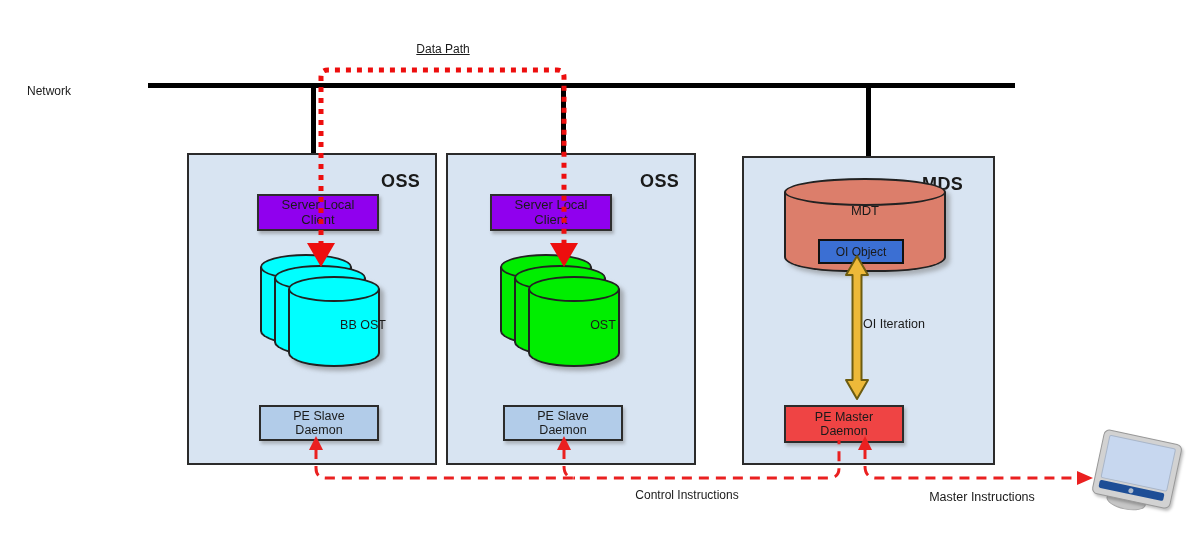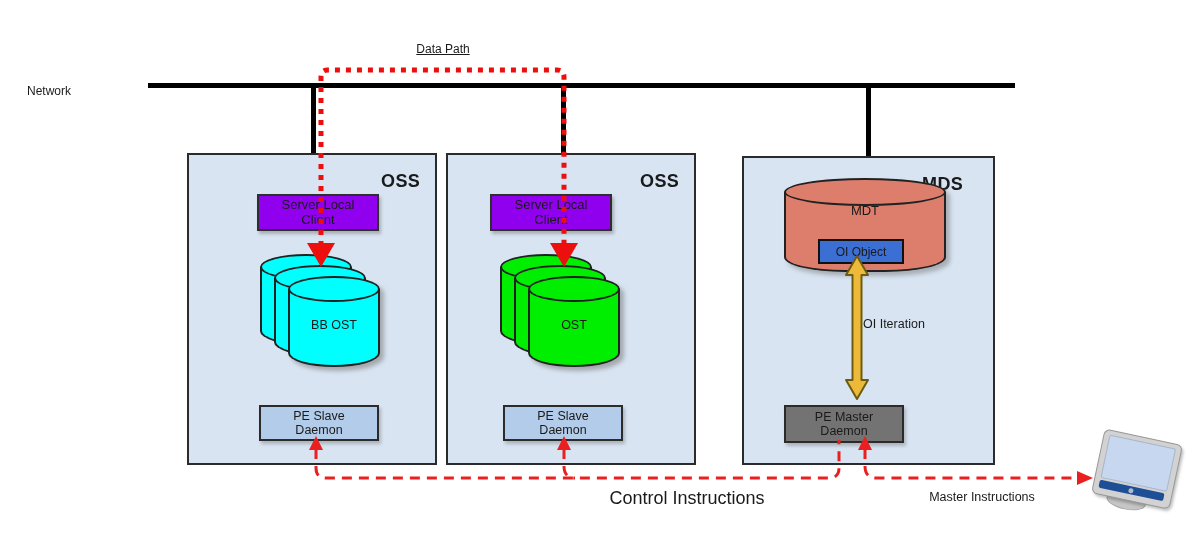--- a/index.html
+++ b/index.html
@@ -51,37 +51,37 @@
     border-radius:50%;background:var(--c);box-sizing:border-box;}
   .cyl .c-body{position:absolute;left:0;top:13px;width:100%;height:78px;background:var(--c);
     border:2px solid #222;border-top:none;border-radius:0 0 46px 46px/0 0 14px 14px;box-sizing:border-box;}
   .cyl.front{filter:drop-shadow(4px 4px 2px rgba(120,120,120,.55));}
   .oss1 .cyl.back{left:71px;top:99px;}
   .oss1 .cyl.mid{left:85px;top:110px;}
   .oss1 .cyl.front{left:99px;top:121px;}
   .oss2 .cyl.back{left:52px;top:99px;}
   .oss2 .cyl.mid{left:66px;top:110px;}
   .oss2 .cyl.front{left:80px;top:121px;}
-  .stack-label{position:absolute;width:92px;text-align:center;top:163px;font-size:12.5px;}
+  .stack-label{position:absolute;width:92px;text-align:center;top:163px;font-size:12.5px;padding-left:29px;}
   .oss1 .stack-label{left:99px;}
   .oss2 .stack-label{left:80px;}
 
   .mdt-cyl{position:absolute;left:40px;top:20px;width:123px;height:94px;filter:drop-shadow(4px 4px 2px rgba(120,120,120,.5));padding-left:39px;}
   .mdt-cyl .c-top{position:absolute;left:0;top:0;width:100%;height:28px;border:2px solid #222;
     border-radius:50%;background:var(--c);box-sizing:border-box;}
   .mdt-cyl .c-body{position:absolute;left:0;top:14px;width:100%;height:80px;background:var(--c);
     border:2px solid #222;border-top:none;border-radius:0 0 61px 61px/0 0 15px 15px;box-sizing:border-box;}
   .mdt-label{position:absolute;left:0;width:100%;text-align:center;top:25px;font-size:13px;}
   .oi-object{
     position:absolute;left:34px;top:61px;width:82px;height:21px;border:2px solid #111;
     display:flex;align-items:center;justify-content:center;font-size:12px;box-sizing:content-box;
   }
 
   .oi-iteration-label{left:863px;top:317px;font-size:12.5px;}
-  .control-label{left:600px;top:488px;width:174px;text-align:center;font-size:18px;}
+  .control-label{left:600px;top:488px;width:174px;text-align:center;font-size:12px;}
   .admin-label{left:895px;top:490px;width:174px;text-align:center;font-size:12.5px;}
 
   
   .connector-layer{position:absolute;left:0;top:0;width:1200px;height:544px;z-index:40;pointer-events:none;}
 
   
   .monitor{position:absolute;left:1096px;top:436px;width:80px;height:76px;transform:rotate(12deg);z-index:10;}
   .m-base{position:absolute;left:16px;top:58px;width:38px;height:15px;background:#c6c6c6;border:1px solid #a8a8a8;border-radius:50%;}
   .m-frame{position:absolute;left:0;top:0;width:78px;height:64px;background:#d2d2d2;border:1px solid #989898;
     border-radius:6px;box-shadow:2px 2px 3px rgba(0,0,0,.25);}
@@ -144,21 +144,21 @@
   </div>
 
   <div class="server-box mds" style="background: rgb(216, 228, 242);">
     <div class="box-title">MDS</div>
     <div class="mdt-cyl" style="--c: #DC7E6B;">
       <div class="c-body"></div>
         <div class="c-top"></div>
       <div class="mdt-label">MDT</div>
       <div class="oi-object" style="background: rgb(59, 111, 211);">OI Object</div>
     </div>
-    <div class="daemon-box" style="background: #737373;">PE Master
+    <div class="daemon-box" style="background: #ef4444;">PE Master
 Daemon</div>
   </div>
 
   <div class="label oi-iteration-label">OI Iteration</div>
   <div class="label control-label">Control Instructions</div>
   <div class="label admin-label">Master Instructions</div>
 
   <div class="monitor">
     <div class="m-base"></div>
     <div class="m-frame">

